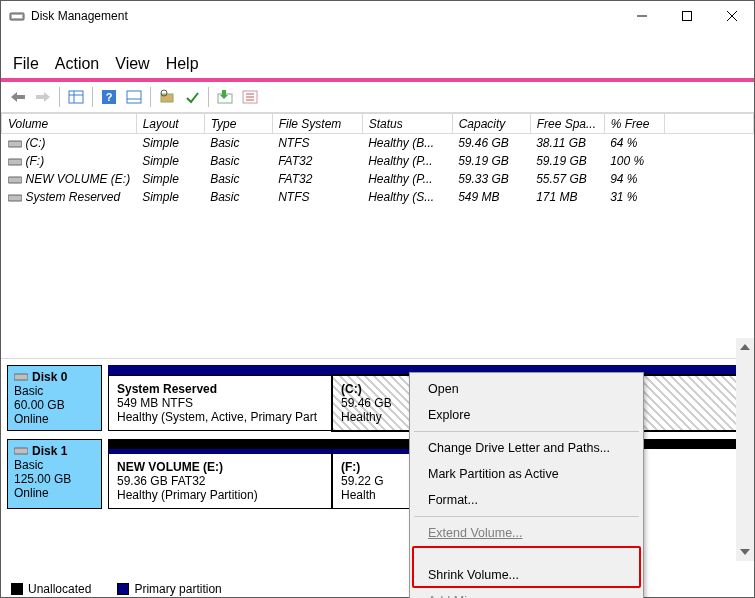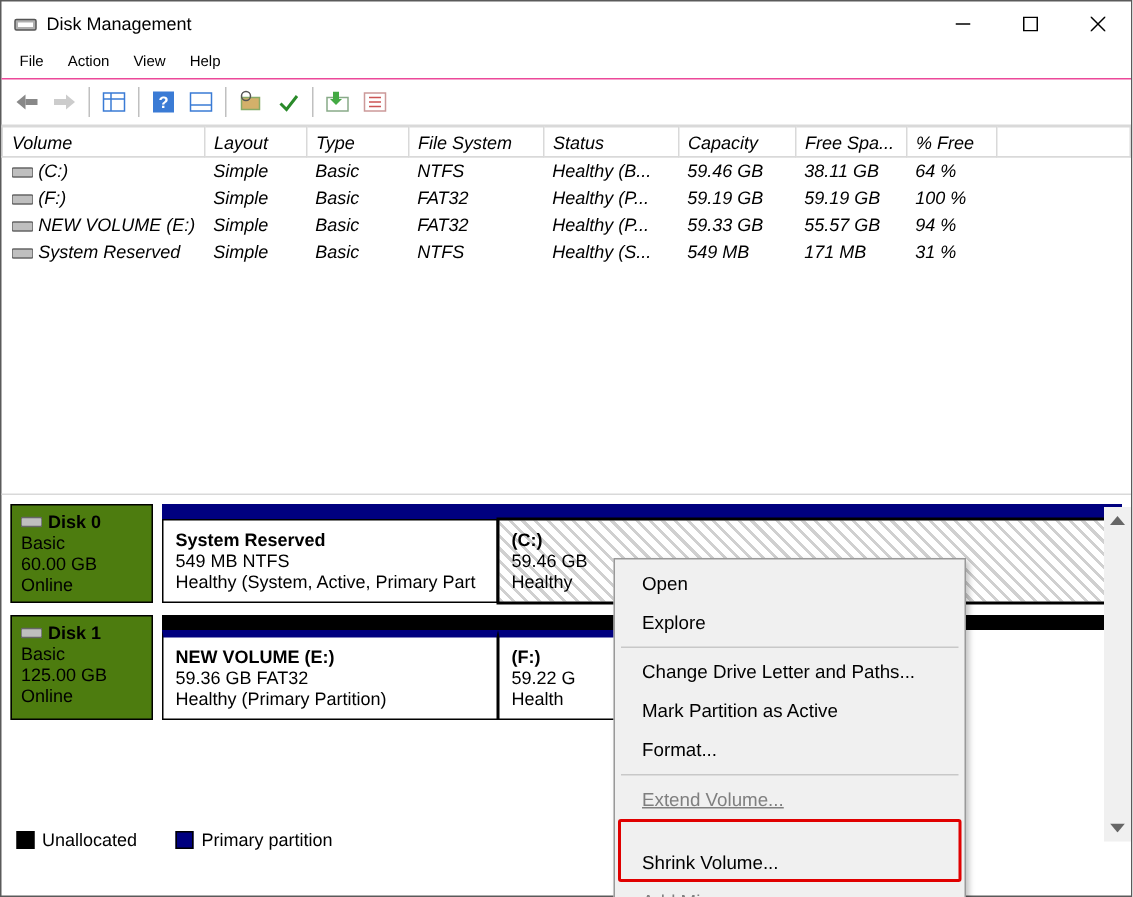--- a/index.html
+++ b/index.html
@@ -3,33 +3,33 @@
 <meta charset="utf-8">
 <style>
   * { box-sizing: border-box; margin: 0; padding: 0; }
   body { font-family: "Segoe UI", Tahoma, sans-serif; font-size: 12px; background: #fff; color: #000; }
   .window { width: 755px; height: 598px; border: 1px solid #5a5a5a; background: #fff; position: relative; }
   .titlebar { height: 30px; display: flex; align-items: center; padding: 0 0 0 8px; }
   .titlebar .icon { width: 16px; height: 16px; margin-right: 6px; }
   .titlebar .title { flex: 1; font-size: 12px; }
   .win-controls { display: flex; height: 100%; }
   .win-btn { width: 45px; display: flex; align-items: center; justify-content: center; }
-  .menubar { display: flex; padding: 2px 4px; font-size: 10px; border-bottom: 1px solid #ec4899; }
+  .menubar { display: flex; padding: 2px 4px; font-size: 16px; border-bottom: 4px solid #ec4899; margin-top: 19px; }
   .menubar .menu-item { padding: 3px 8px; }
   .toolbar { display: flex; align-items: center; gap: 3px; padding: 4px 6px; border-bottom: 1px solid #d9d9d9; }
   .tool-btn { width: 22px; height: 22px; display:flex; align-items:center; justify-content:center; border: 1px solid transparent; }
   .tb-sep { width: 1px; height: 20px; background: #c0c0c0; margin: 0 2px; }
   .grid-area { border-bottom: 1px solid #d9d9d9; }
   table.volumes { width: 100%; border-collapse: collapse; font-size: 12px; }
   table.volumes th { text-align: left; font-weight: 400; background: #fff; border: 1px solid #d9d9d9; padding: 2px 6px; height: 20px; }
   table.volumes td { padding: 2px 6px; white-space: nowrap; }
   .vol-icon { display:inline-block; vertical-align:middle; margin-right:4px; }
   .disk-section { display:flex; flex-direction:column; padding: 6px 6px 0 6px; gap: 8px; height: 215px; overflow: hidden; }
   .disk-row { display: flex; gap: 6px; }
-  .disk-label { width: 95px; border: 1px solid #000; padding: 4px 6px; background: #4d7c0f; }
+  .disk-label { width: 95px; border: 1px solid #000; padding: 4px 6px; background: #7dd3fc; }
   .disk-label .dname { font-weight: 700; }
   .disk-parts { flex: 1; display: flex; gap: 0; border-top: 10px solid #00007f; position: relative; }
   .part { border: 1px solid #000; padding: 6px 8px; overflow: hidden; white-space: nowrap; }
   .part .pname { font-weight: 700; }
   .disk1-top { border-top: 10px solid #000; }
   .part.selected { background-image: repeating-linear-gradient(45deg, #d0d0d0 0 2px, #fff 2px 6px); outline: 1px solid #000; }
   .legend { display:flex; gap: 26px; padding: 8px 10px; }
   .legend .lg-item { display:flex; align-items:center; gap:5px; font-size:12px; }
   .lg-sw { width: 12px; height: 12px; border: 1px solid #000; }
   .context-menu { position: absolute; left: 408px; top: 371px; width: 235px; background: #f0f0f0; border: 1px solid #999; box-shadow: 2px 2px 4px rgba(0,0,0,.25); padding: 3px 2px; }

